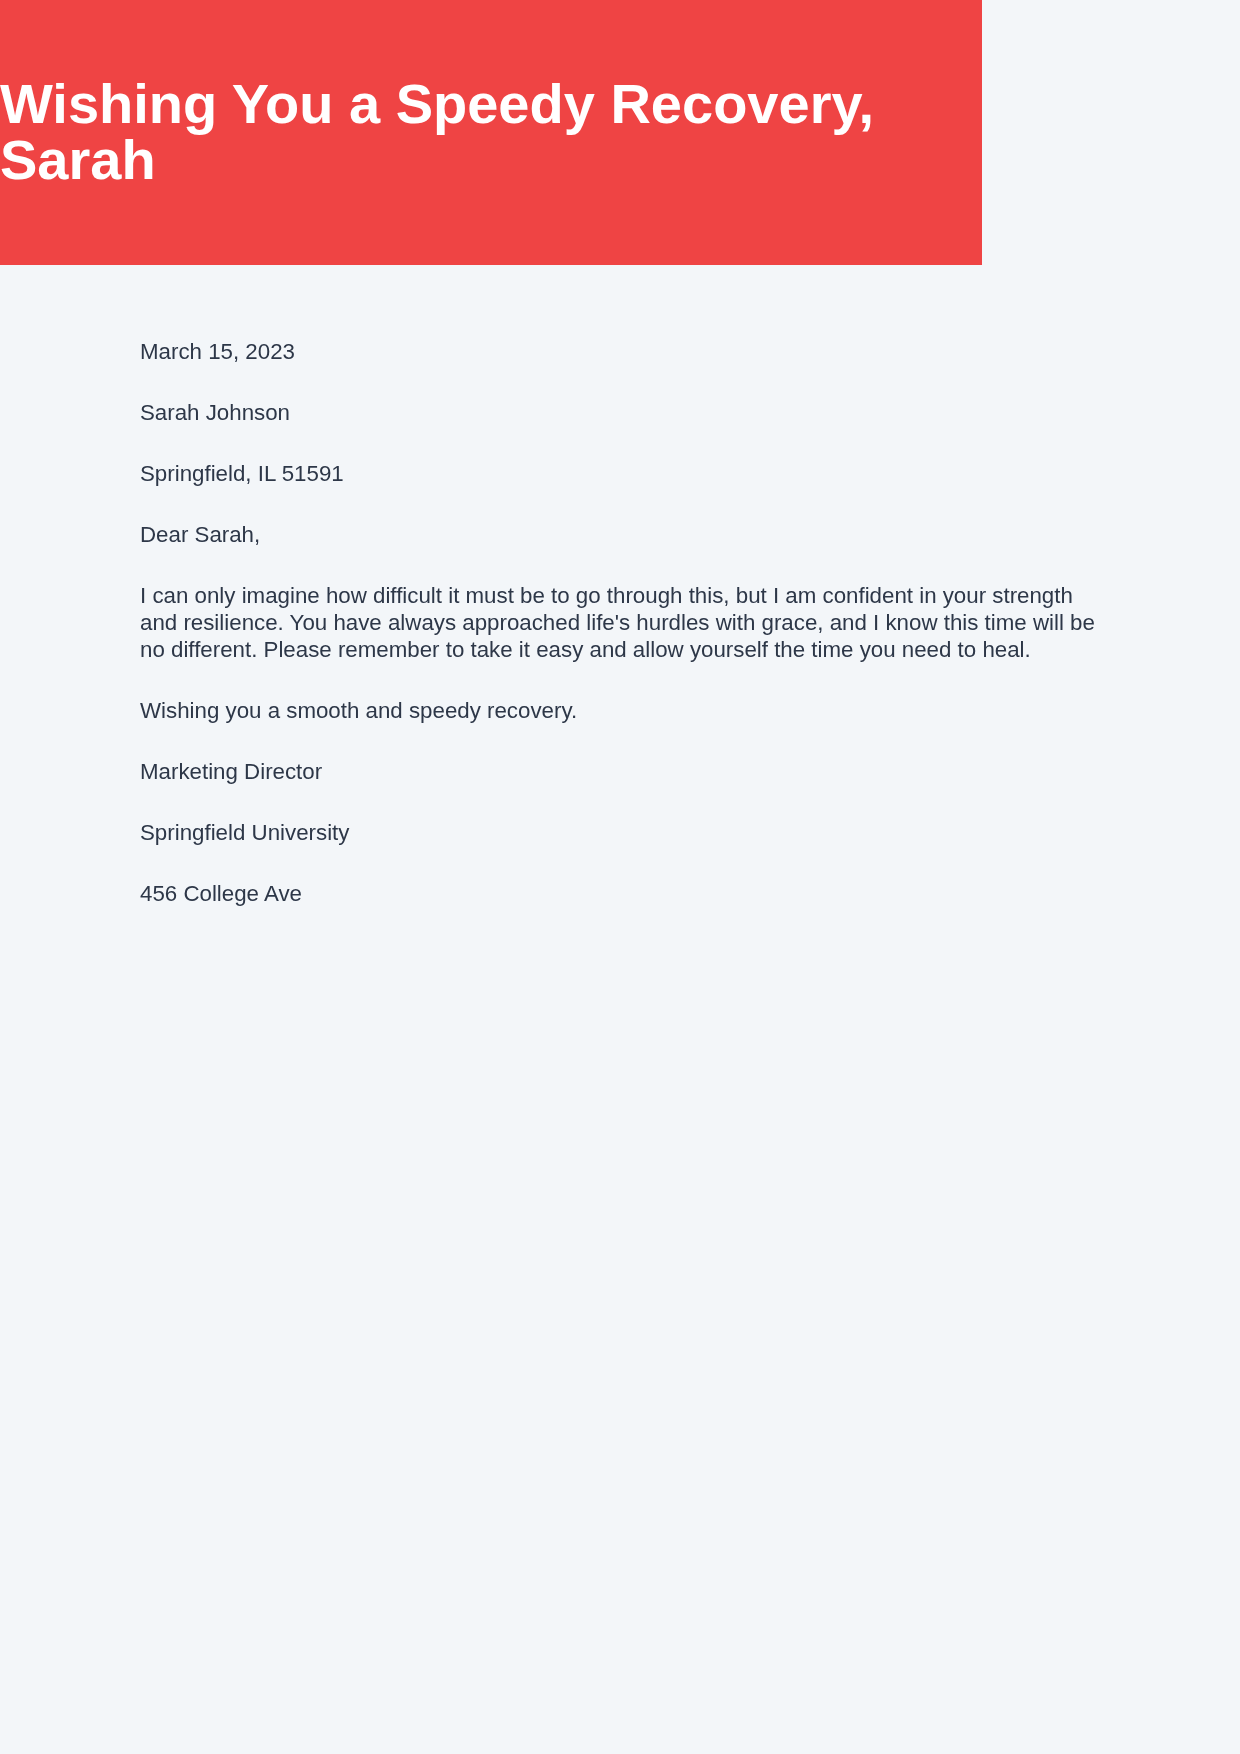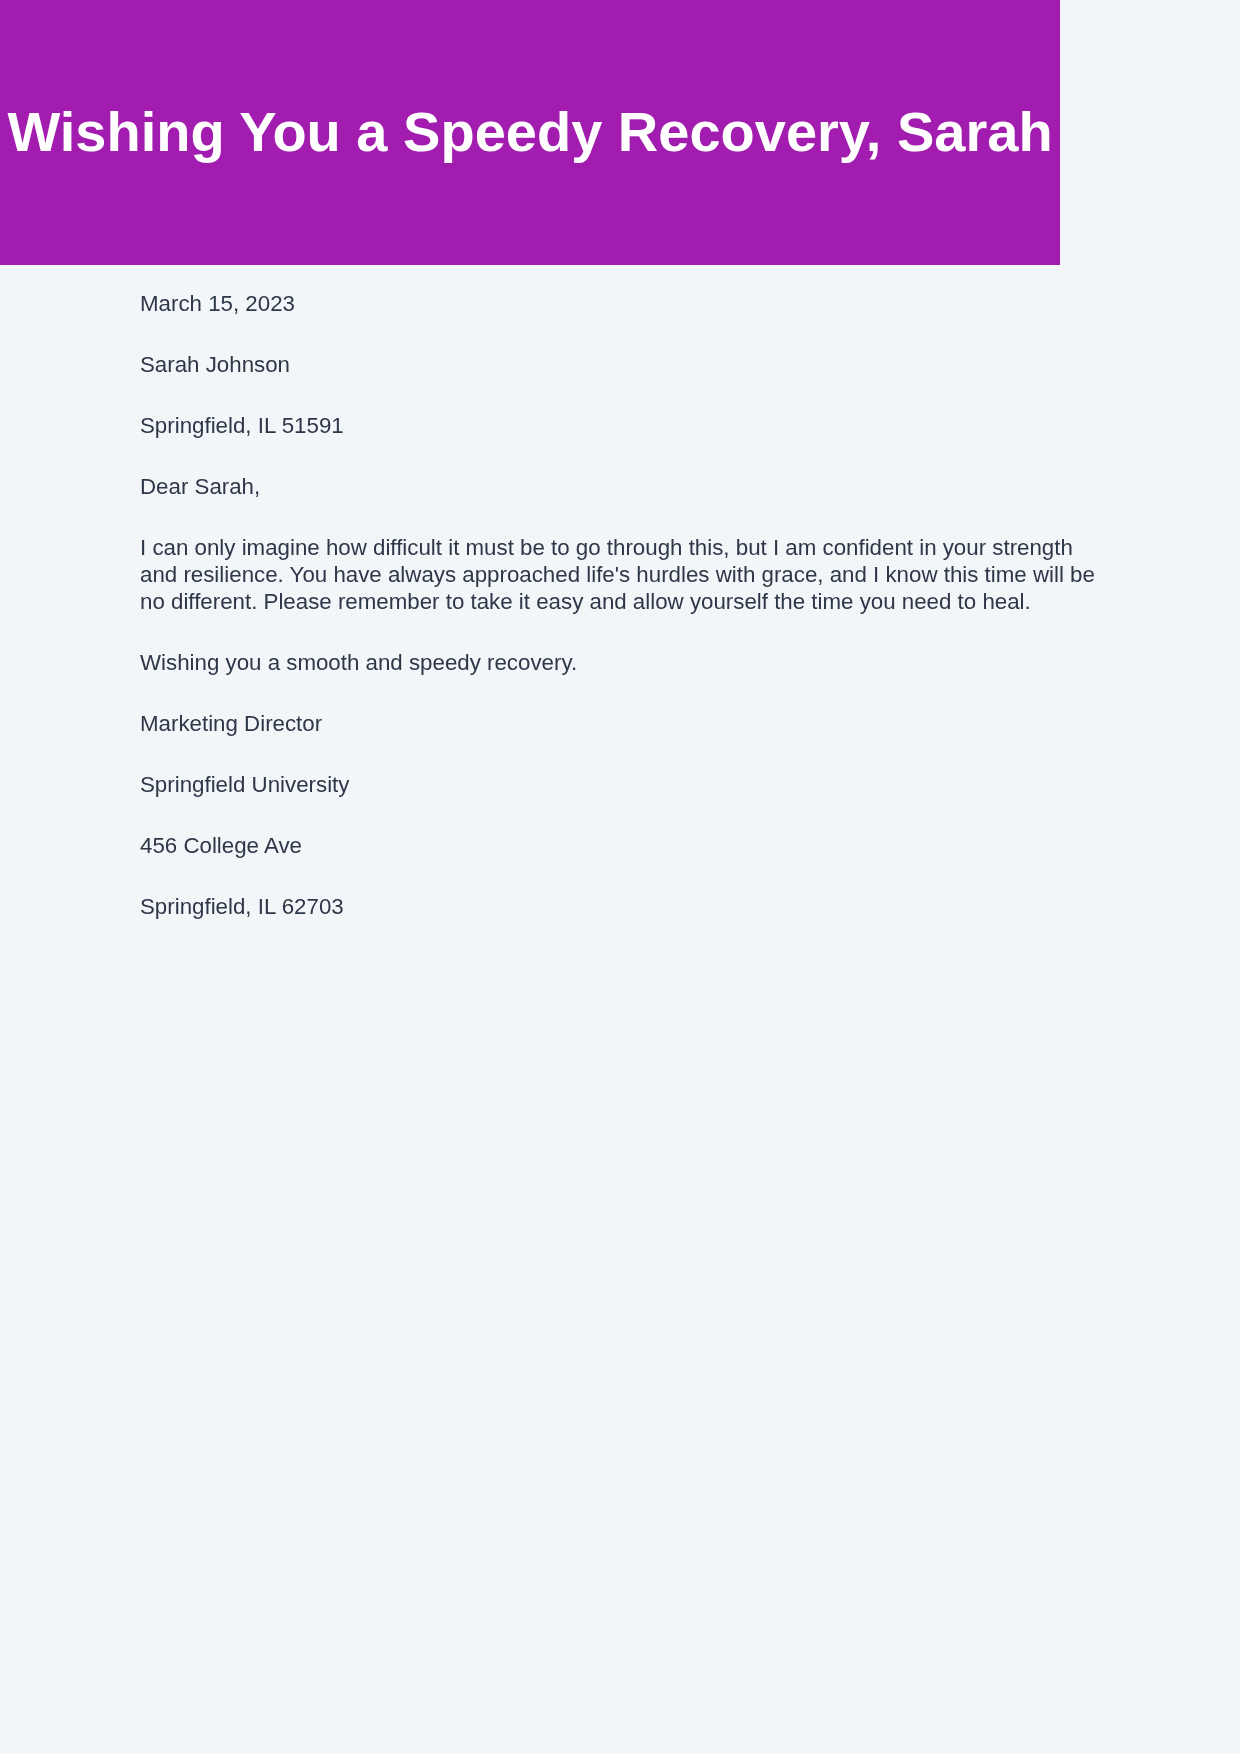--- a/index.html
+++ b/index.html
@@ -8,41 +8,42 @@
     }
     body {
       width: 1240px;
       height: 1754px;
       background: #f3f6f9;
       font-family: "Liberation Sans", sans-serif;
       color: #2d3748;
       overflow: hidden;
     }
     .header {
-      width: 1060px;
+      width: 982px;
       height: 265px;
-      background: #a21caf;
+      background: #ef4444;
       display: flex;
       align-items: center;
       justify-content: center;
       box-sizing: border-box;
       padding-bottom: 2px;
     }
     .header h1 {
       margin: 0;
       color: #ffffff;
       font-family: "Liberation Sans", sans-serif;
       font-weight: bold;
       font-size: 56px;
       letter-spacing: 0px;
       line-height: 1;
     }
     .letter {
       padding: 25px 140px 0 140px;
       width: 960px;
+      margin-top: 48px;
     }
     .letter p {
       margin: 0 0 34px 0;
       font-size: 22.3px;
       line-height: 27px;
     }
   </style>
 </head>
 <body>
 
@@ -53,14 +54,13 @@
 <div class="letter">
   <p>March 15, 2023</p>
   <p>Sarah Johnson</p>
   <p>Springfield, IL 51591</p>
   <p>Dear Sarah,</p>
   <p>I can only imagine how difficult it must be to go through this, but I am confident in your strength and resilience. You have always approached life's hurdles with grace, and I know this time will be no different. Please remember to take it easy and allow yourself the time you need to heal.</p>
   <p>Wishing you a smooth and speedy recovery.</p>
   <p>Marketing Director</p>
   <p>Springfield University</p>
   <p>456 College Ave</p>
-  <p>Springfield, IL 62703</p>
 </div>
 
 </body></html>

